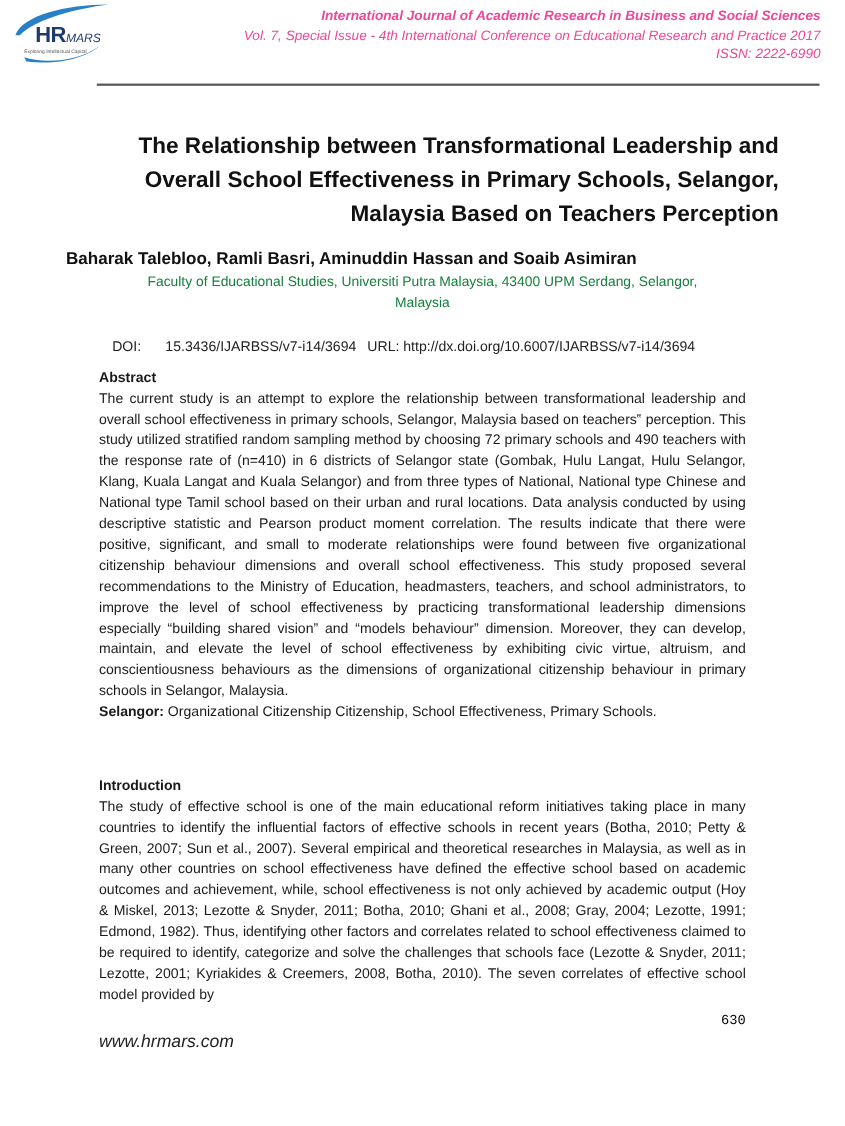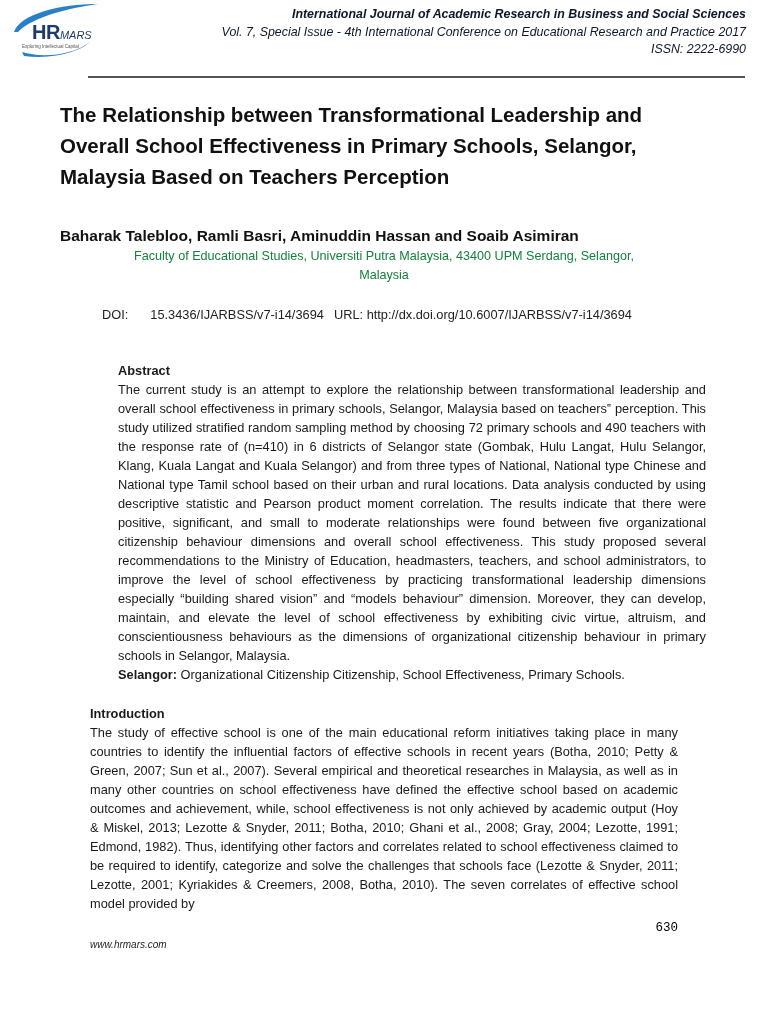--- a/index.html
+++ b/index.html
@@ -51,38 +51,38 @@
       line-height: 1;
     }
     .journal-header {
       position: absolute;
       right: 22px;
       top: 6px;
       text-align: right;
       font-style: italic;
       font-size: 12.4px;
       line-height: 17.5px;
-      color: #0f172a;
+      color: #ec4899;
       margin-left: 37px;
     }
     .journal-header .jname { font-weight: bold; }
     .header-rule {
       position: absolute;
       left: 88px;
       top: 76px;
       width: 657px;
       height: 2px;
       background: #555;
     }
     .title {
       position: absolute;
       left: 60px;
-      top: 99px;
+      top: 117px;
       width: 648px;
-      text-align: left;
+      text-align: right;
       font-weight: bold;
       font-size: 20.5px;
       line-height: 31px;
       color: #111;
     }
     .authors {
       position: absolute;
       left: 60px;
       top: 226px;
       width: 648px;
@@ -124,36 +124,36 @@
     .section h3 {
       margin: 0;
       font-size: 12.8px;
       font-weight: bold;
       line-height: 19px;
     }
     .section p {
       margin: 0;
       text-align: justify;
     }
-    .abstract { top: 361px; margin-left: 28px; }
+    .abstract { top: 333px; }
     .introduction { top: 704px; }
     .keywords b { font-weight: bold; }
     .page-number {
       position: absolute;
       right: 90px;
       top: 921px;
       font-size: 12.5px;
       color: #000000;
       font-family: Liberation Mono, monospace;
     }
     .footer-url {
       position: absolute;
       left: 90px;
       top: 939px;
-      font-size: 10px;
+      font-size: 16px;
       font-style: italic;
       color: #222;
     }
   </style>
 </head>
 <body>
 
 <div class="logo">
   <svg width="108" height="58" viewBox="0 0 108 58">
     <path d="M4 30 C 10 12, 50 2, 88 2 C 60 6, 24 14, 8 30 Z" fill="#2a80c4"></path>

